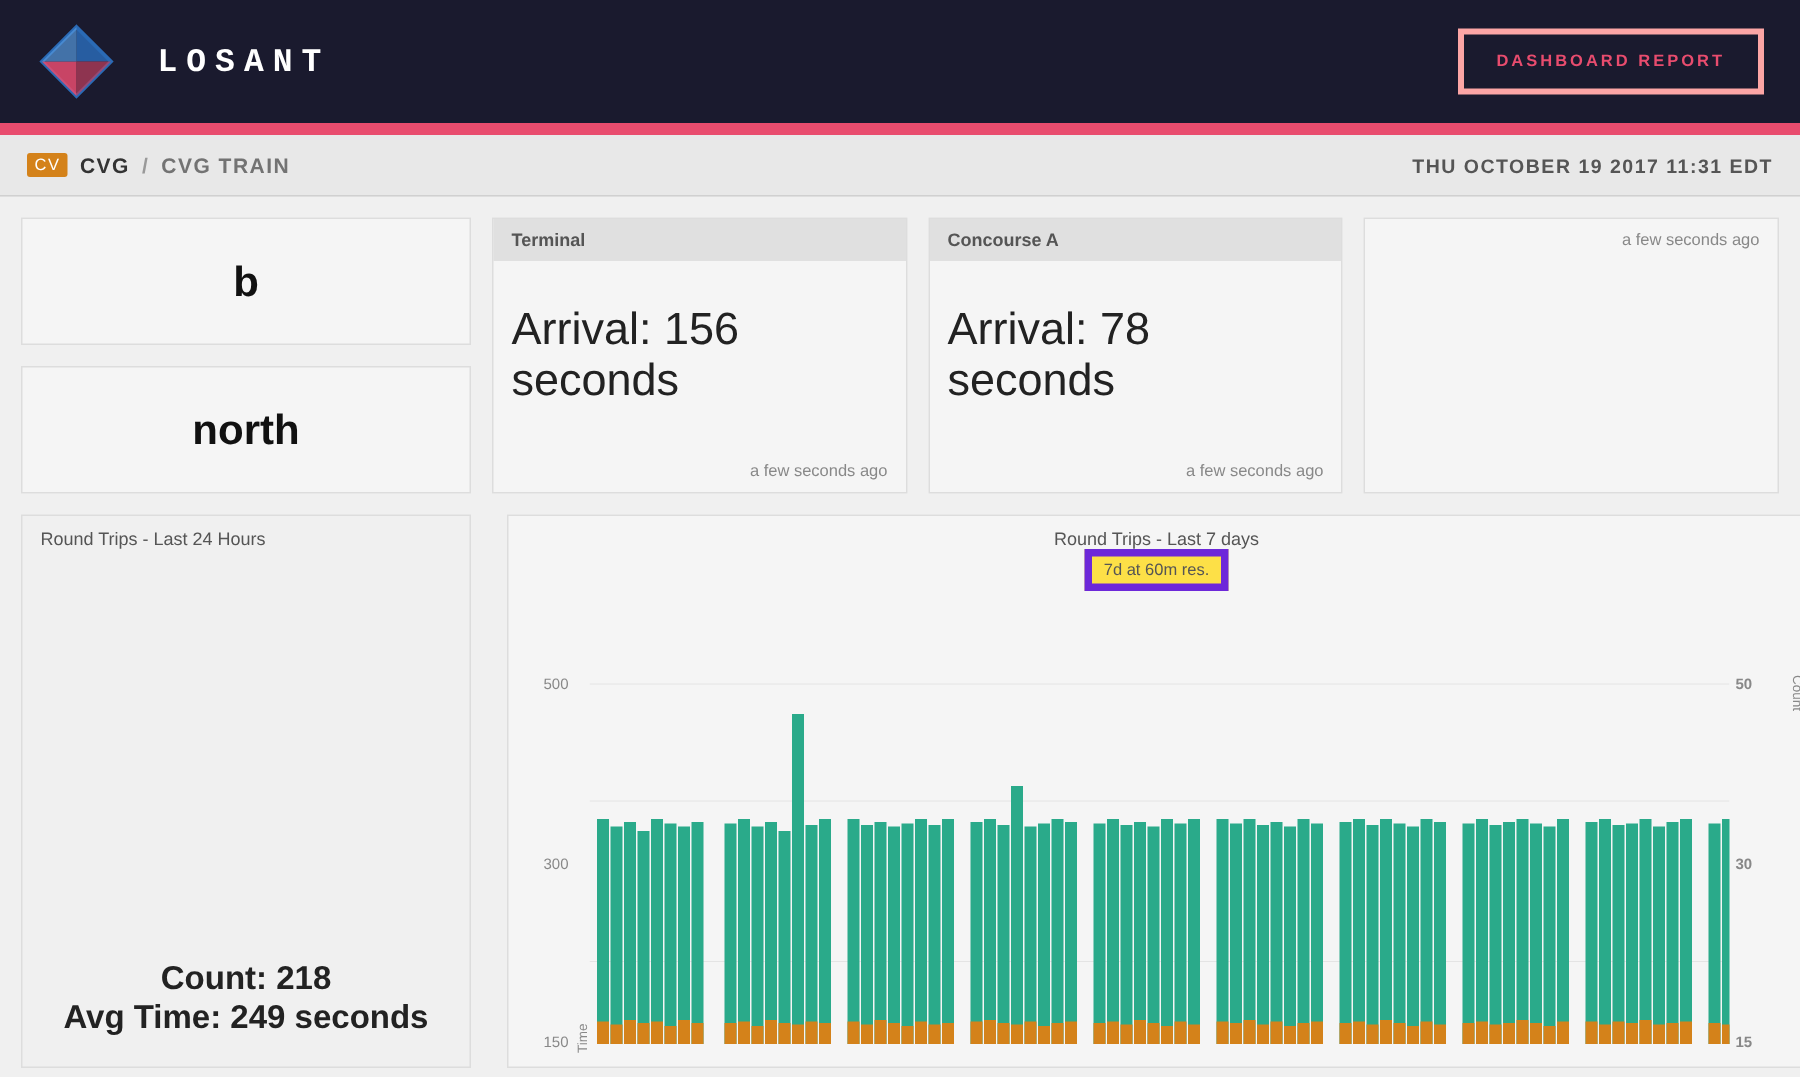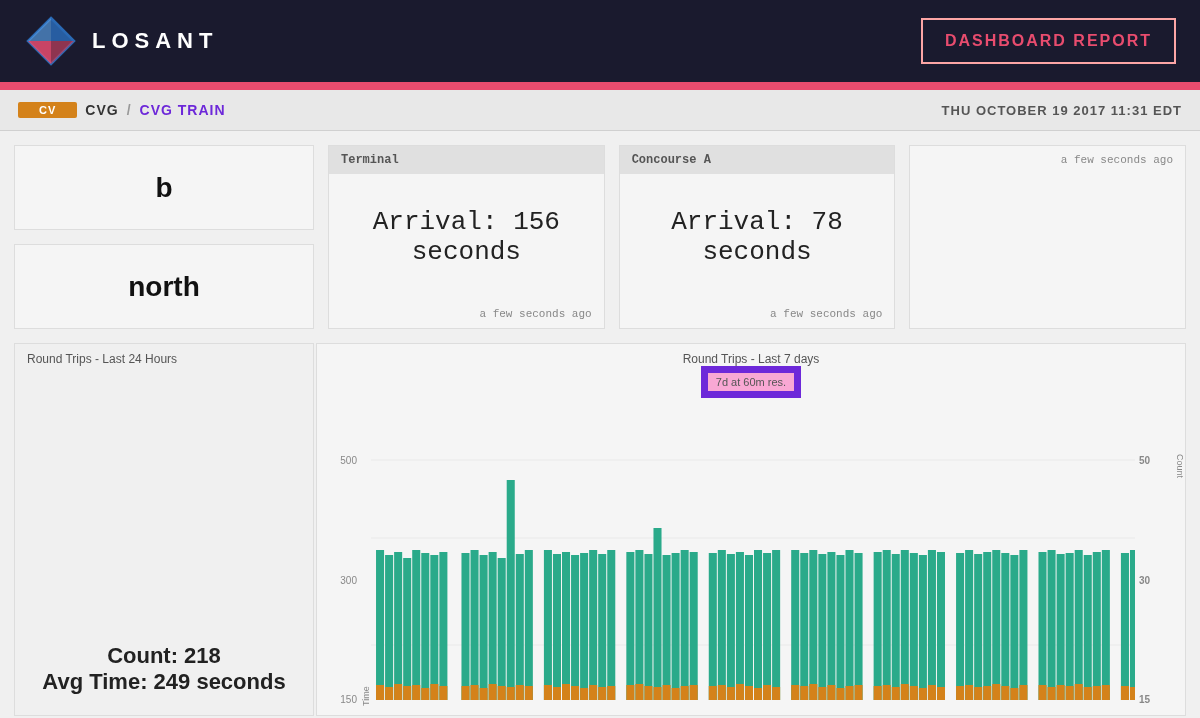--- a/index.html
+++ b/index.html
@@ -9,37 +9,38 @@
     .header {
       background: #1a1a2e;
       display: flex;
       align-items: center;
       justify-content: space-between;
       padding: 14px 24px;
     }
     .logo-area {
       display: flex;
       align-items: center;
-      gap: 14px;
+      gap: 27px;
+      font-family: Liberation Mono, monospace;
     }
     .logo-svg {
       width: 54px;
       height: 54px;
     }
     .logo-text {
       font-size: 22px;
       font-weight: 700;
       color: #fff;
       letter-spacing: 6px;
     }
     .dashboard-btn {
       background: #1a1a2e;
-      border: 2px solid #fca5a5;
+      border: 4px solid #fca5a5;
       color: #e84c6e;
-      font-size: 16px;
+      font-size: 11px;
       font-weight: 700;
       letter-spacing: 2px;
       padding: 12px 22px;
       cursor: pointer;
       text-transform: uppercase;
     }
 
     
     .red-bar {
       height: 8px;
@@ -61,26 +62,26 @@
       gap: 8px;
       font-size: 14px;
       font-weight: 600;
       color: #333;
       letter-spacing: 1px;
     }
     .cv-badge {
       background: #d4821a;
       color: #fff;
       font-size: 11px;
-      font-weight: 700;
-      padding: 2px 21px;
+      font-weight: 400;
+      padding: 2px 5px;
       border-radius: 2px;
     }
     .breadcrumb-sep { color: #999; }
-    .breadcrumb-current { color: #6d28d9; font-weight: 700; }
+    .breadcrumb-current { color: #737373; font-weight: 700; }
     .breadcrumb-time {
       font-size: 13px;
       font-weight: 600;
       color: #555;
       letter-spacing: 1px;
     }
 
     
     .main-content {
       padding: 14px;
@@ -116,51 +117,49 @@
 
     
     .arrival-panel {
       background: #f5f5f5;
       border: 1px solid #ddd;
       display: flex;
       flex-direction: column;
       justify-content: space-between;
       padding: 0;
       min-height: 180px;
-      font-family: Liberation Mono, monospace;
     }
     .arrival-panel-header {
       background: #e0e0e0;
       font-size: 12px;
       color: #555;
       padding: 7px 12px;
       font-weight: 600;
     }
     .arrival-value {
-      font-size: 26px;
+      font-size: 30px;
       font-weight: 400;
       color: #222;
       padding: 9px 12px;
       flex: 1;
       display: flex;
       align-items: center;
-      text-align: center;
     }
     .arrival-timestamp {
       font-size: 11px;
       color: #888;
       text-align: right;
       padding: 8px 12px;
     }
 
     
     .bottom-row {
       display: grid;
       grid-template-columns: 300px 1fr;
-      gap: 2px;
+      gap: 24px;
     }
     .stat-panel-wrapper {
       position: relative;
       background: #f0f0f0;
       border: 1px solid #ddd;
       min-height: 290px;
       display: flex;
       flex-direction: column;
     }
     .stat-panel-title {
@@ -196,22 +195,22 @@
       align-items: center;
       justify-content: space-between;
       padding: 8px 12px;
       flex-direction: column;
     }
     .chart-title {
       font-size: 12px;
       color: #555;
     }
     .chart-badge {
-      background: #f9a8d4;
-      border: 7px solid #6d28d9;
+      background: #fde047;
+      border: 5px solid #6d28d9;
       font-size: 11px;
       color: #555;
       padding: 3px 8px;
     }
   </style>
 </head>
 <body>
 
 <div class="header">
   <div class="logo-area">

